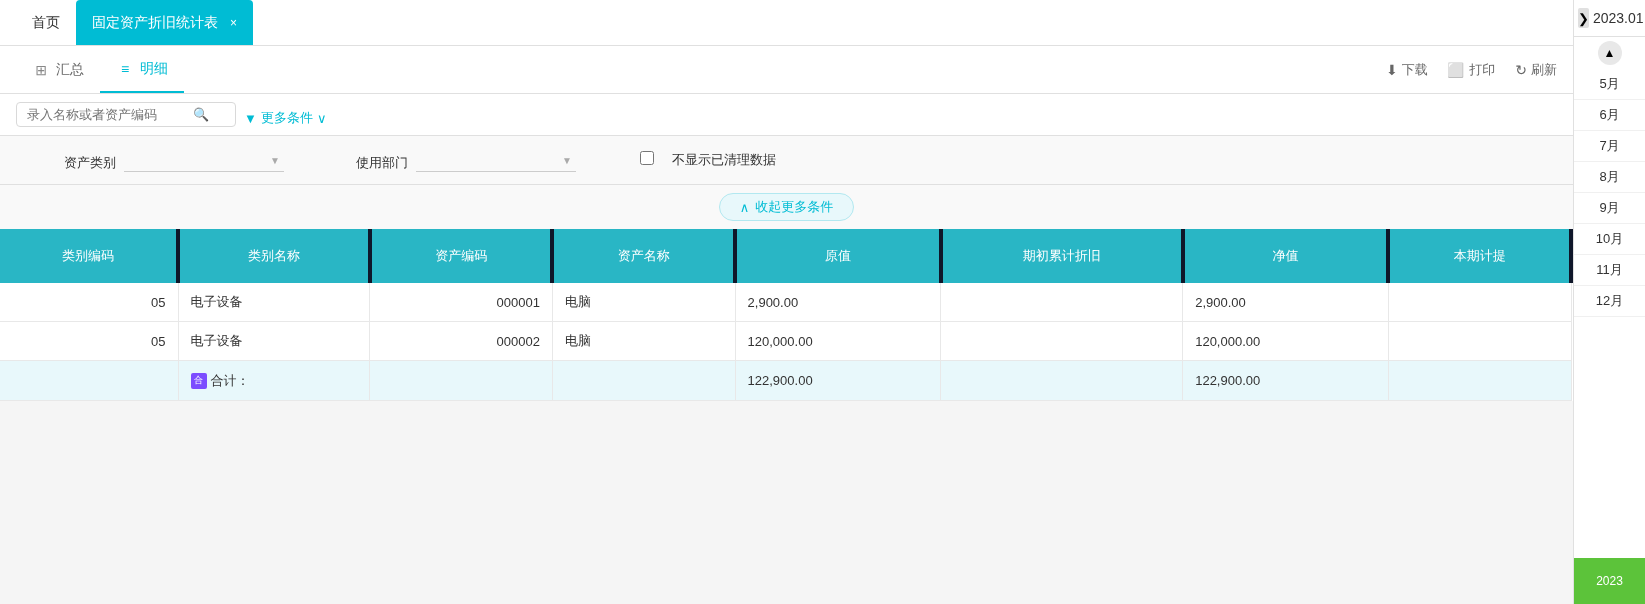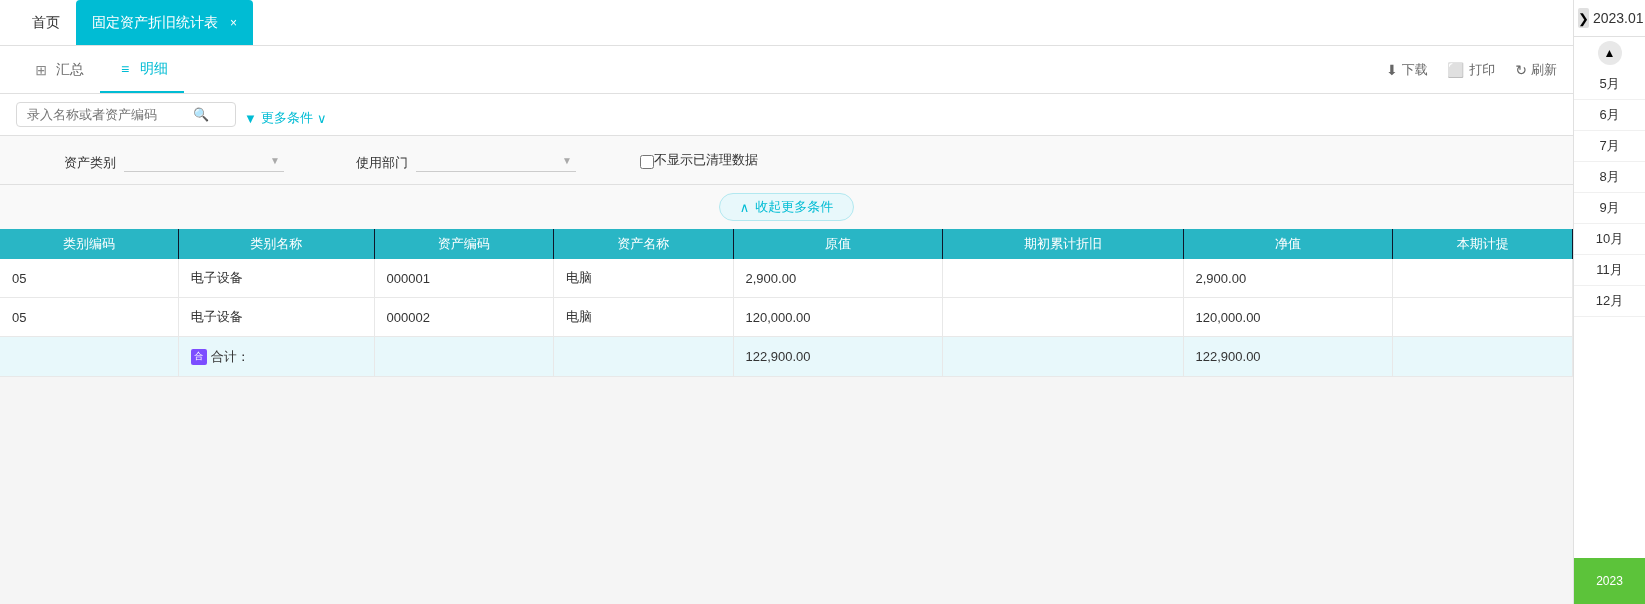--- a/index.html
+++ b/index.html
@@ -235,22 +235,22 @@
       font-size: 10px;
       color: #aaa;
       position: absolute;
       right: 4px;
       top: 50%;
       transform: translateY(-50%);
       pointer-events: none;
     }
     .checkbox-item {
       display: flex;
-      align-items: flex-end;
-      gap: 0;
+      align-items: flex-start;
+      gap: 18px;
       font-size: 13px;
       color: #333;
       margin-left: 40px;
     }
     .checkbox-item input[type="checkbox"] {
       width: 14px;
       height: 14px;
       cursor: pointer;
     }
     .btn-query {
@@ -305,37 +305,37 @@
     .data-table {
       width: 100%;
       border-collapse: collapse;
       background: #fff;
     }
     .data-table thead tr {
       background: #29b6c5;
       color: #fff;
     }
     .data-table thead th {
-      padding: 6px 12px;
+      padding: 18px 12px;
       font-size: 13px;
       font-weight: normal;
-      border-right: 1px solid #0f172a;
+      border-right: 4px solid #0f172a;
       text-align: center;
     }
     .data-table tbody tr {
       border-bottom: 1px solid #e8e8e8;
     }
     .data-table tbody td {
       padding: 10px 12px;
       font-size: 13px;
       color: #333;
       border-right: 1px solid #e8e8e8;
     }
     .td-right { text-align: left; }
-    .td-center { text-align: left; }
+    .td-center { text-align: right; }
     .total-row {
       background: #e8f8fb !important;
     }
     .total-row td {
       color: #333;
       font-size: 13px;
     }
     .total-icon {
       display: inline-flex;
       align-items: center;

